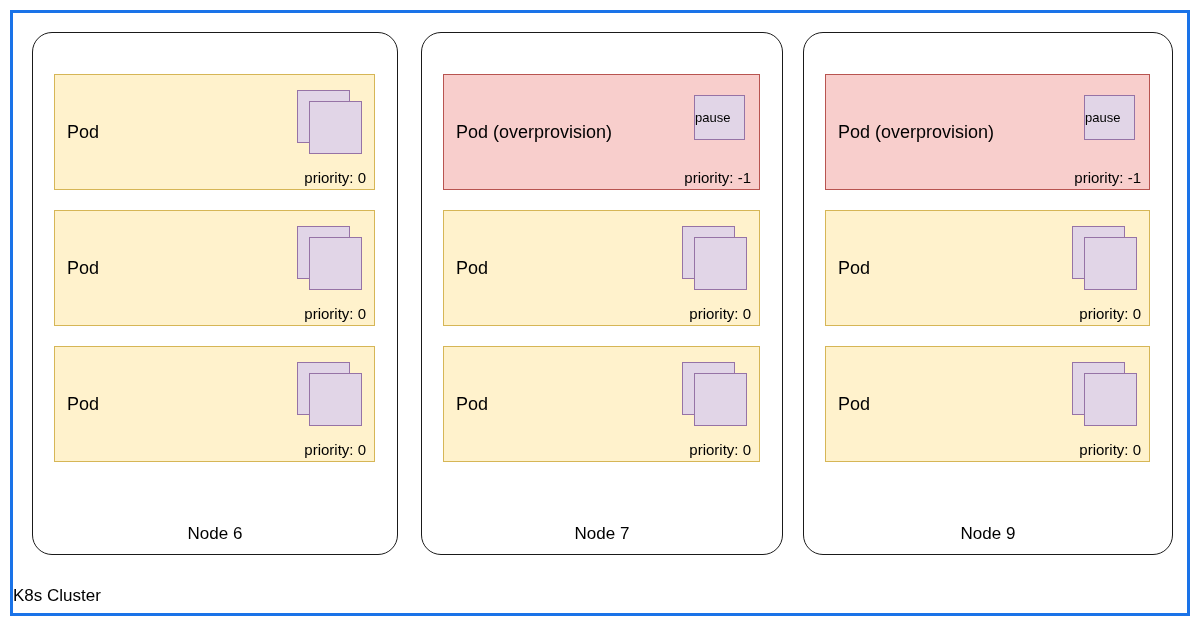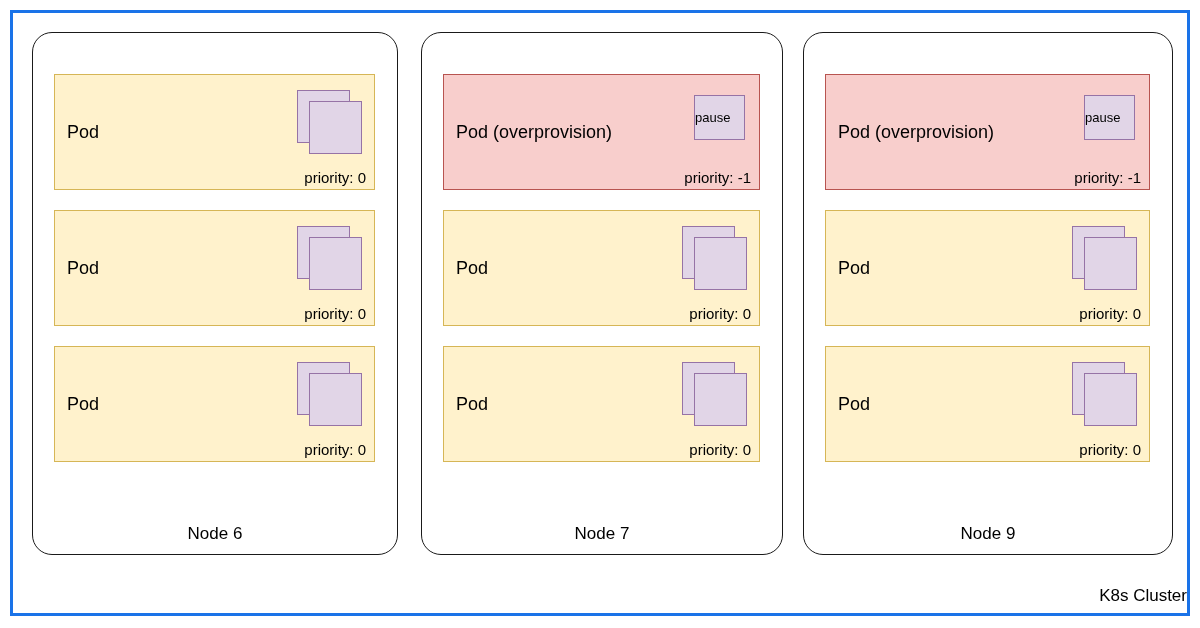--- a/index.html
+++ b/index.html
@@ -24,21 +24,21 @@
     height: 606px;
     border: 3px solid #1a73e8;
     box-sizing: border-box;
     background: #ffffff;
   }
   .cluster-label {
     position: absolute;
     left: 0;
     right: 0;
     bottom: 7px;
-    text-align: right;
+    text-align: left;
     font-size: 17px;
     line-height: 20px;
   }
   .node {
     position: absolute;
     top: 19px;
     height: 523px;
     background: #ffffff;
     border: 1.5px solid #1a1a1a;
     border-radius: 20px;

